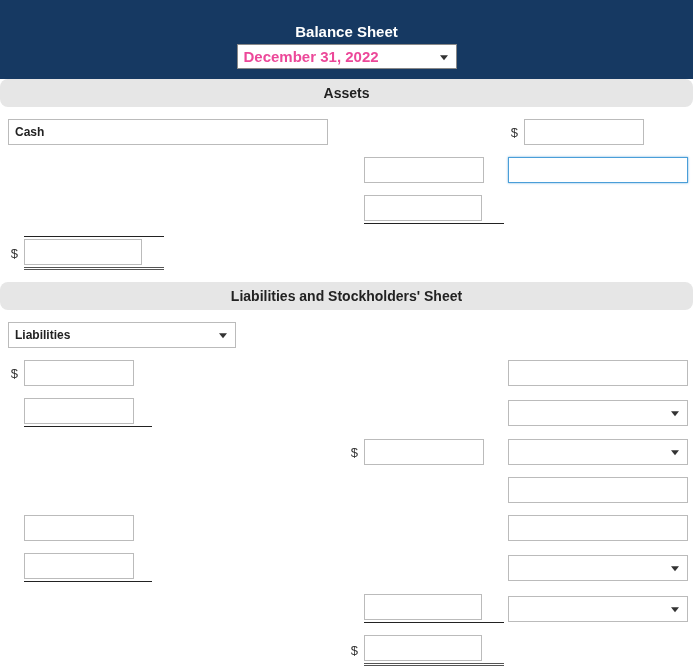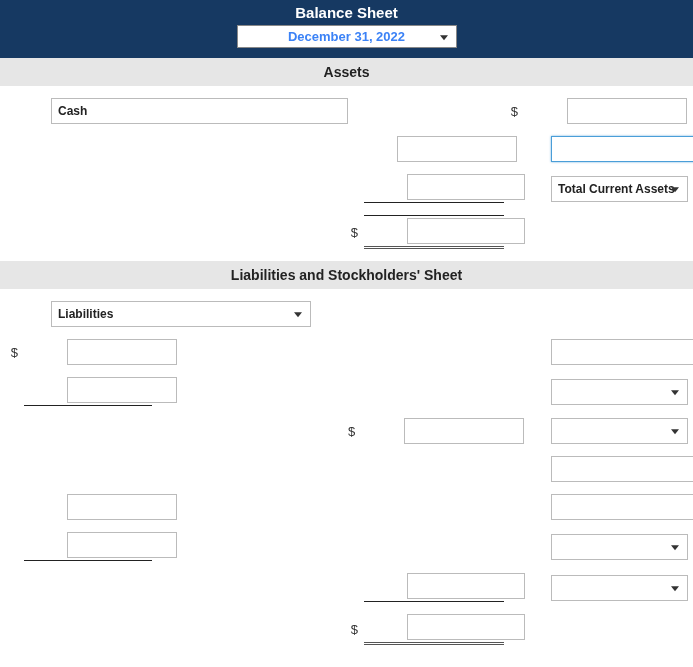--- a/index.html
+++ b/index.html
@@ -13,78 +13,79 @@
   .header-bar {
     background: #163962;
     color: #fff;
     text-align: center;
     padding: 4px 0 10px 0;
   }
   .header-title {
     font-weight: 700;
     font-size: 15px;
     padding-bottom: 4px;
+    margin-top: 19px;
   }
   .date-select {
     display: inline-block;
     width: 220px;
     background: #fff;
-    color: #3b82f6;
+    color: #ec4899;
     border: 1px solid #888;
     padding: 3px 6px;
     font-family: inherit;
-    font-size: 13px;
+    font-size: 15px;
     position: relative;
-    text-align: center;
+    text-align: left;
     cursor: pointer;
     font-weight: 600;
   }
   .caret::after {
     content: "";
     position: absolute;
     right: 8px;
     top: 50%;
     transform: translateY(-35%);
     border-left: 4px solid transparent;
     border-right: 4px solid transparent;
     border-top: 5px solid #333;
   }
   .section-bar {
     background: #e6e6e6;
     text-align: center;
     font-weight: 700;
     font-size: 14px;
     padding: 6px 0;
     color: #222;
+    border-radius: 8px;
   }
   .grid {
     display: grid;
     grid-template-columns: 340px 160px 180px;
     column-gap: 0;
     row-gap: 12px;
     padding: 12px 8px;
     align-items: center;
   }
   .cell { display: flex; align-items: center; }
   .input-text, .input-amount, .select-box {
     border: 1px solid #bbb;
     background: #fff;
     padding: 5px 6px;
     font-family: inherit;
     font-size: 12px;
     font-weight: 600;
     color: #222;
     height: 26px;
     width: 100%;
-    margin-left: 43px;
   }
   .input-text { width: 320px; }
   .input-amount { width: 120px; }
   .select-box {
-    width: 260px;
+    width: 228px;
     position: relative;
     cursor: pointer;
   }
   .dollar {
     width: 16px;
     text-align: right;
     padding-right: 6px;
     color: #333;
     font-size: 13px;
   }
@@ -132,25 +133,20 @@
     <input class="input-text focused" value="" style="">
   </div>
   <div class="cell"></div>
   <div class="cell amount-wrap">
     <span class="dollar"></span>
     <span class="underline-single">
       <input class="input-amount" style="width: 118px;" value="">
     </span>
   </div>
 
-  <div class="cell">
-    <div class="select-box caret" style="width:320px">
-      <span>Total Current Assets</span>
-    </div>
-  </div>
   <div class="cell"></div>
   <div class="cell amount-wrap">
     <span class="dollar">$</span>
     <span class="underline-double-top underline-double-bot" style="width:140px;display:inline-block">
       <input class="input-amount" style="width: 118px;" value="">
     </span>
   </div>
 </div>
 
 <div class="section-bar">Liabilities and Stockholders' Sheet</div>

